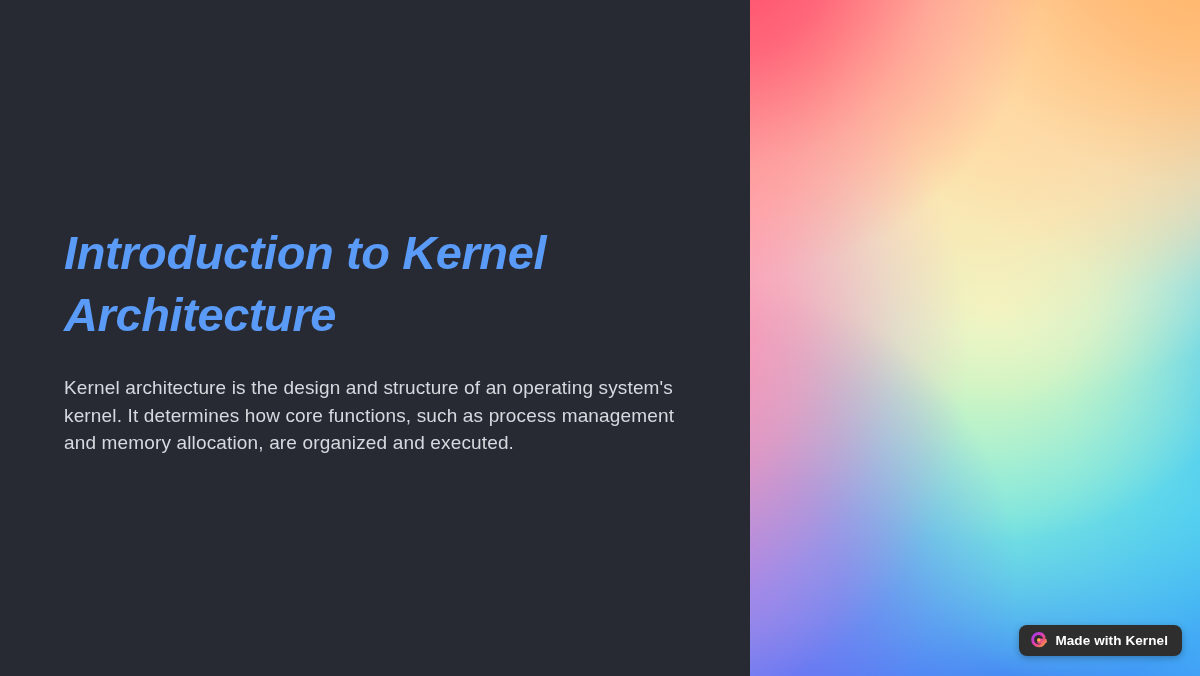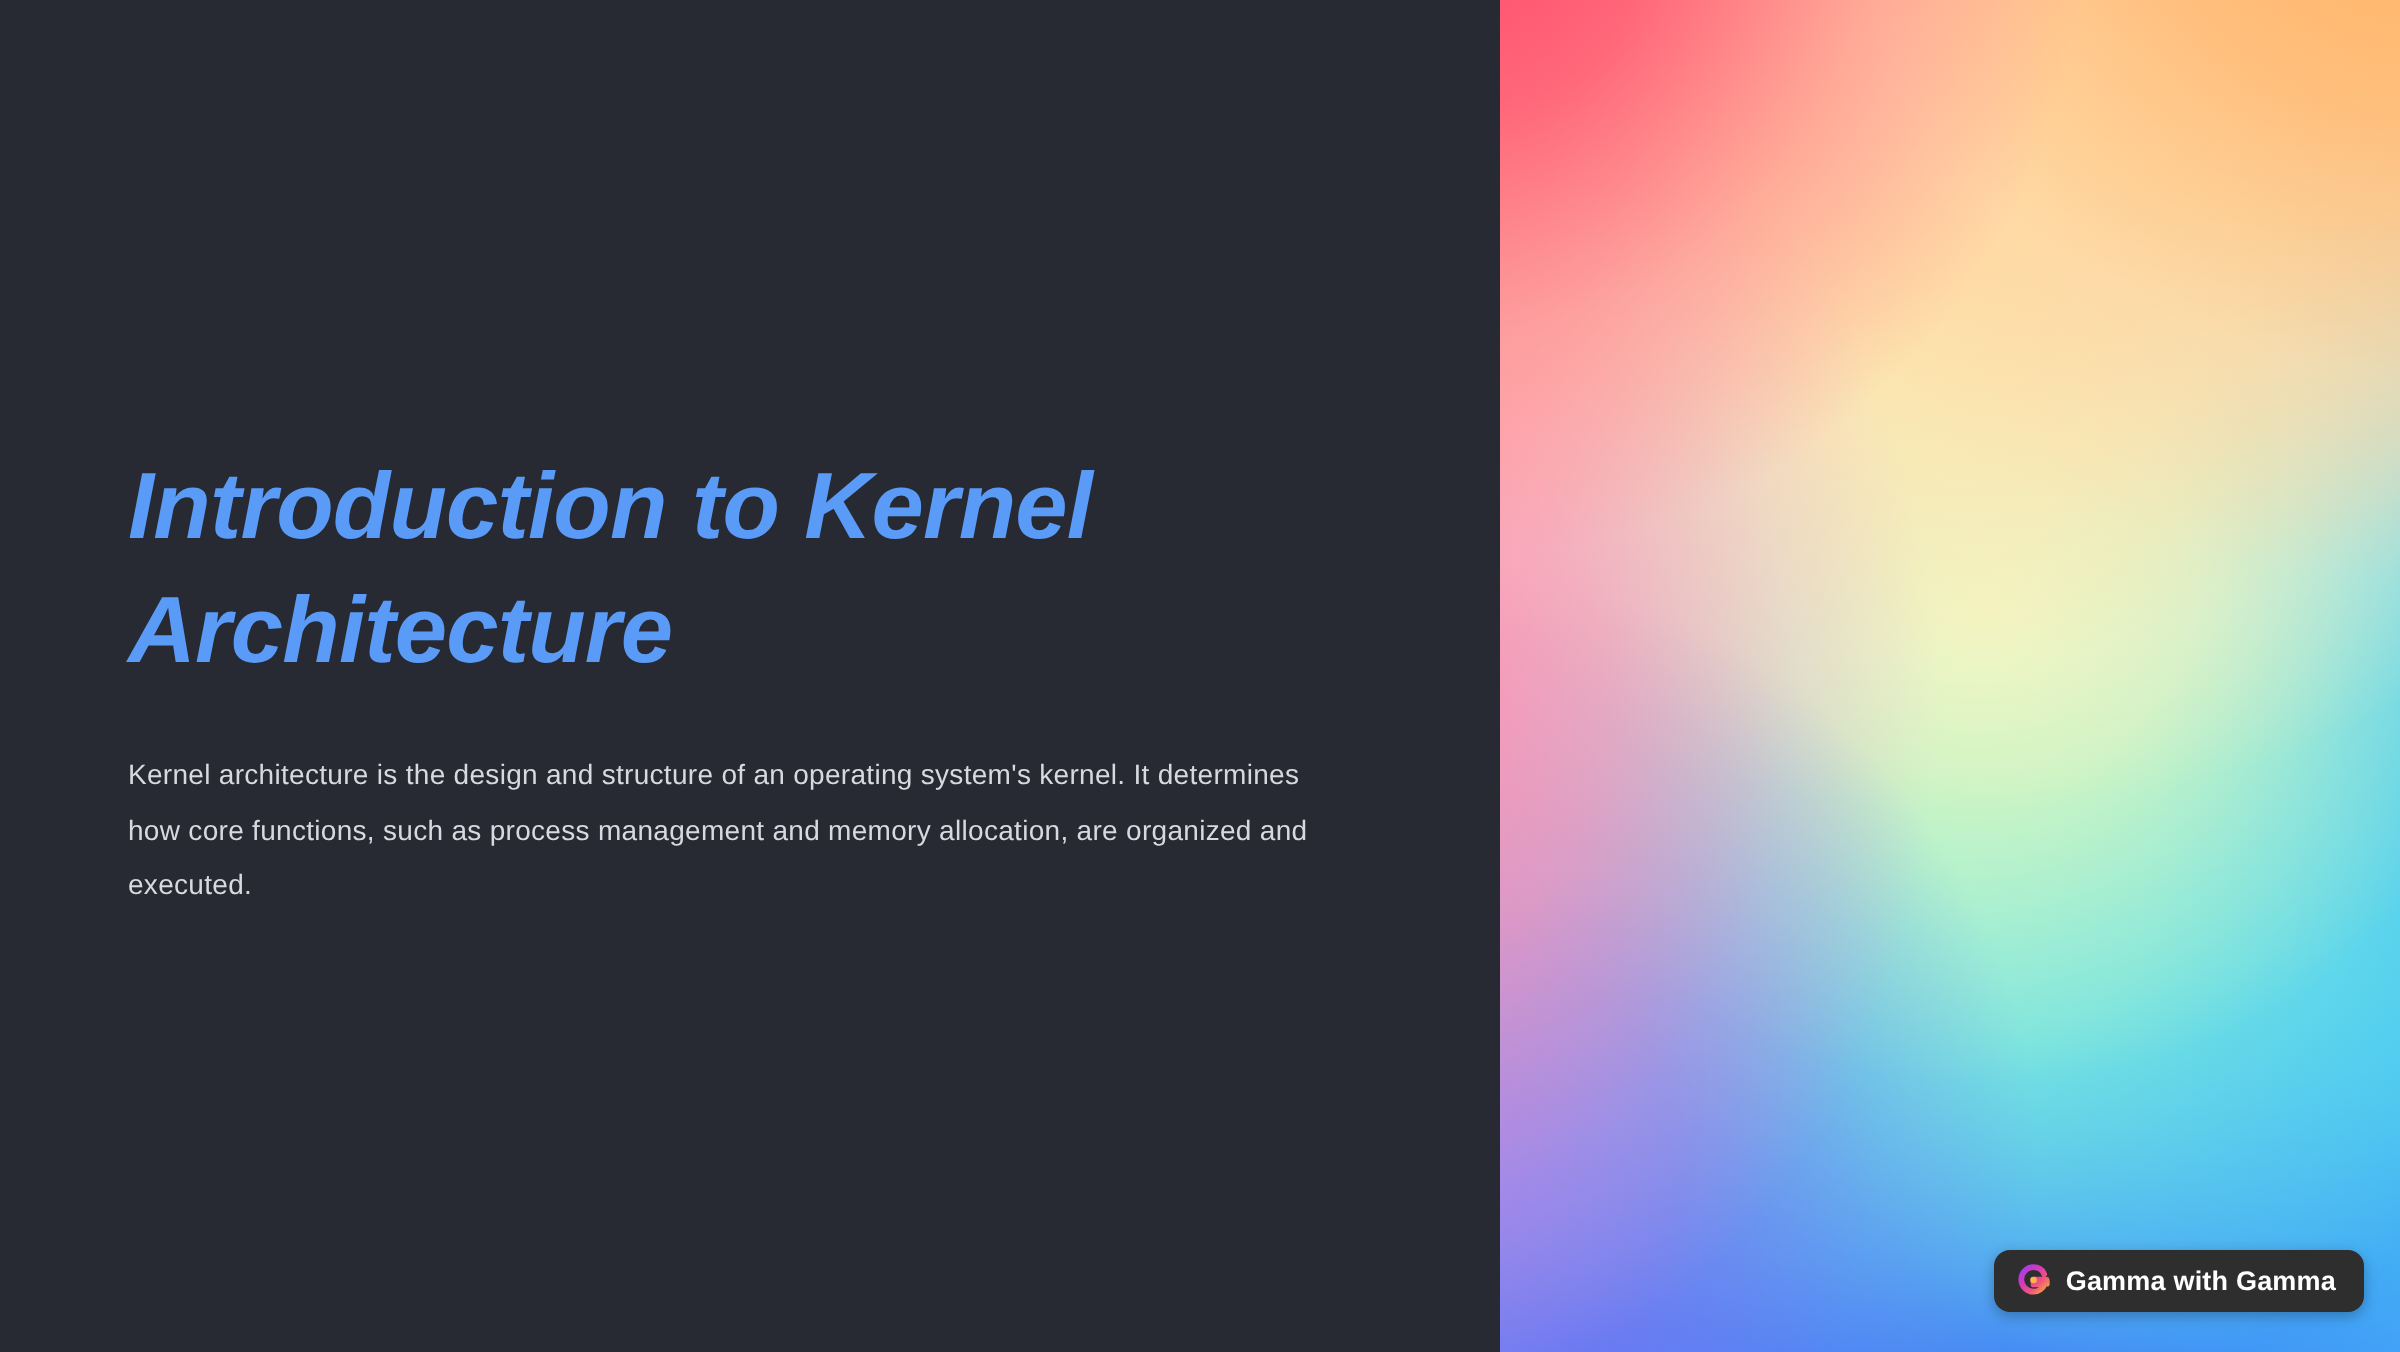--- a/index.html
+++ b/index.html
@@ -47,21 +47,21 @@
     font-weight: 700;
     letter-spacing: -0.4px;
     color: #5b9bf8;
     width: 520px;
     font-style: italic;
   }
 
   .slide-body {
     margin-top: 28px;
     font-family: "Liberation Sans", sans-serif;
-    font-size: 14px;
+    font-size: 19px;
     line-height: 27.5px;
     font-weight: 400;
     letter-spacing: 0.15px;
     color: #d6d9de;
     width: 615px;
   }
 
   
   .gradient-panel {
     position: relative;
@@ -148,18 +148,18 @@
           <linearGradient id="gammaGrad" x1="0" y1="0" x2="1" y2="1">
             <stop offset="0%" stop-color="#9b3df0"></stop>
             <stop offset="38%" stop-color="#d93ab8"></stop>
             <stop offset="68%" stop-color="#f0557a"></stop>
             <stop offset="100%" stop-color="#f9a93c"></stop>
           </linearGradient>
         </defs>
         <path d="M26.5 9.5c-1.7-4-5.6-6.6-10-6.6C10.2 2.9 5 8.1 5 14.5S10.2 26.1 16.5 26.1c4.6 0 8.6-2.8 10.3-6.9h-10.3v-4.5h12.2c.2 1 .3 1.9.3 2.9 0 .3 0 .6 0 .9" fill="none" stroke="url(#gammaGrad)" stroke-width="5.4" stroke-linecap="round" stroke-linejoin="round"></path>
         <circle cx="16.5" cy="15" r="3.1" fill="#ffb347"></circle>
       </svg>
-      <span class="gamma-label">Gamma with Gamma</span>
+      <span class="gamma-label">Made with Kernel</span>
     </div>
 
   </aside>
 
 </div>
 
 </body></html>

